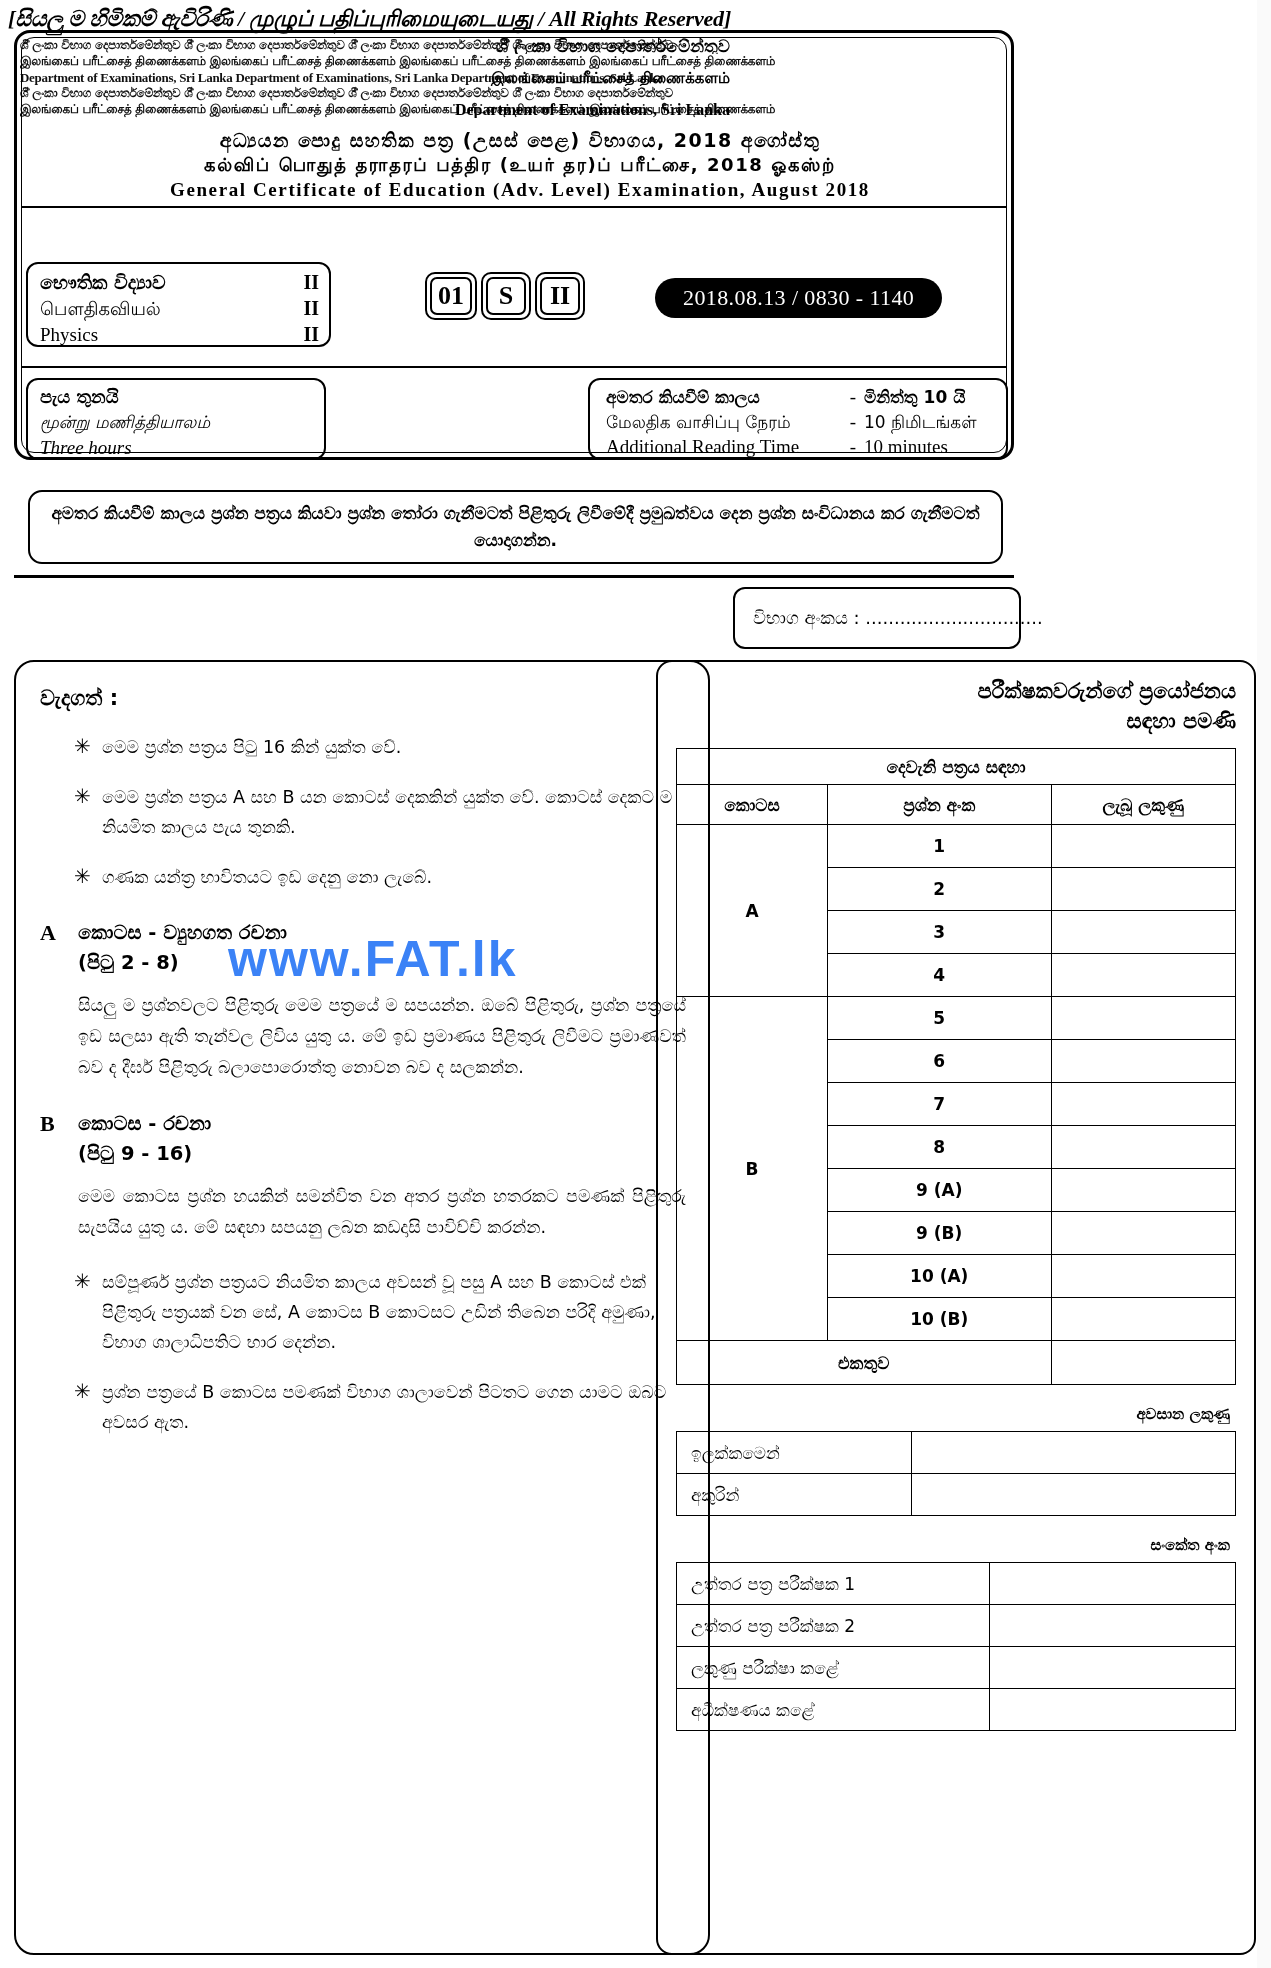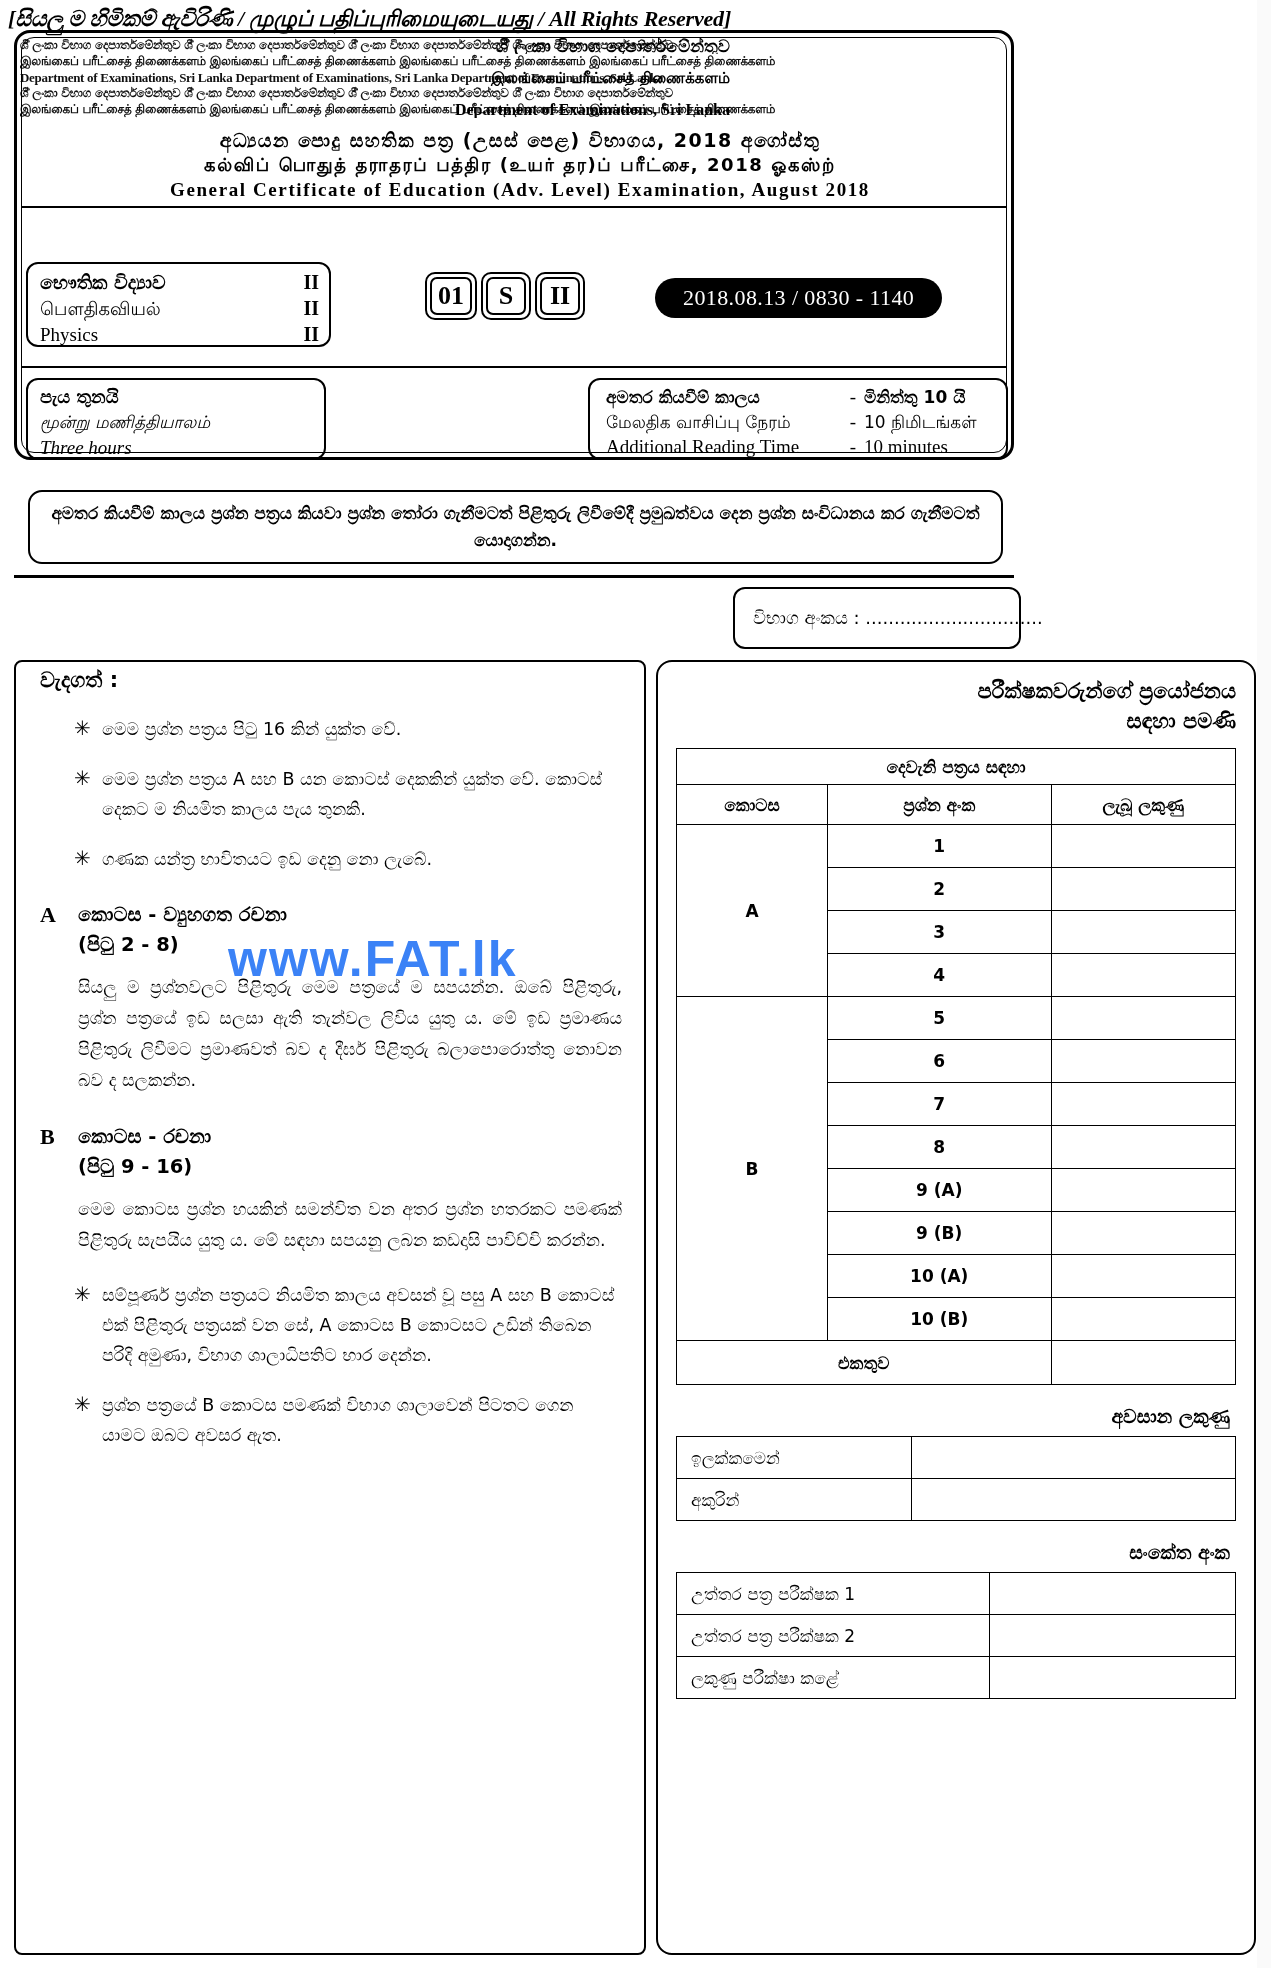--- a/index.html
+++ b/index.html
@@ -262,24 +262,24 @@
   #index-box .lbl {
     font-family: "DejaVu Sans", sans-serif;
     font-size: 18px;
     white-space: nowrap;
   }
 
   
   #instructions-panel {
     position: absolute;
     left: 14px; top: 660px;
-    width: 632px; height: 1295px;
+    width: 696px; height: 1295px;
     border: 2.5px solid #000;
-    border-radius: 8px;
-    padding: 6px 22px 0 24px;
+    border-radius: 20px;
+    padding: 24px 22px 0 24px;
   }
   #instr-heading {
     font-family: "DejaVu Sans", sans-serif;
     font-size: 21px;
     font-weight: bold;
     margin-bottom: 22px;
   }
   .bullet-item {
     display: flex;
     margin-bottom: 20px;
@@ -365,21 +365,21 @@
   }
   .partcell {
     font-family: "Liberation Serif", serif;
     font-size: 24px; font-weight: bold;
   }
   .totalrow { height: 44px; font-size: 18px; }
 
   .section-caption {
     text-align: right;
     font-family: "DejaVu Sans", sans-serif;
-    font-size: 19px;
+    font-size: 15px;
     font-weight: bold;
     margin: 20px 0 8px 0;
     padding-right: 6px;
   }
   table.kv {
     width: 100%;
     border-collapse: collapse;
     table-layout: fixed;
   }
   table.kv td {
@@ -663,18 +663,22 @@
         <td class="val"></td>
       </tr>
       <tr>
         <td>උත්තර පත්‍ර පරීක්ෂක 2</td>
         <td class="val"></td>
       </tr>
       <tr>
         <td>ලකුණු පරීක්ෂා කළේ</td>
         <td class="val"></td>
       </tr>
+      <tr>
+        <td>අධීක්ෂණය කළේ</td>
+        <td class="val"></td>
+      </tr>
     </tbody>
   </table>
 </div>
 
 <div id="site-watermark">www.FAT.lk</div>
 <div id="scan-edge-r"></div>
 
 </body></html>

